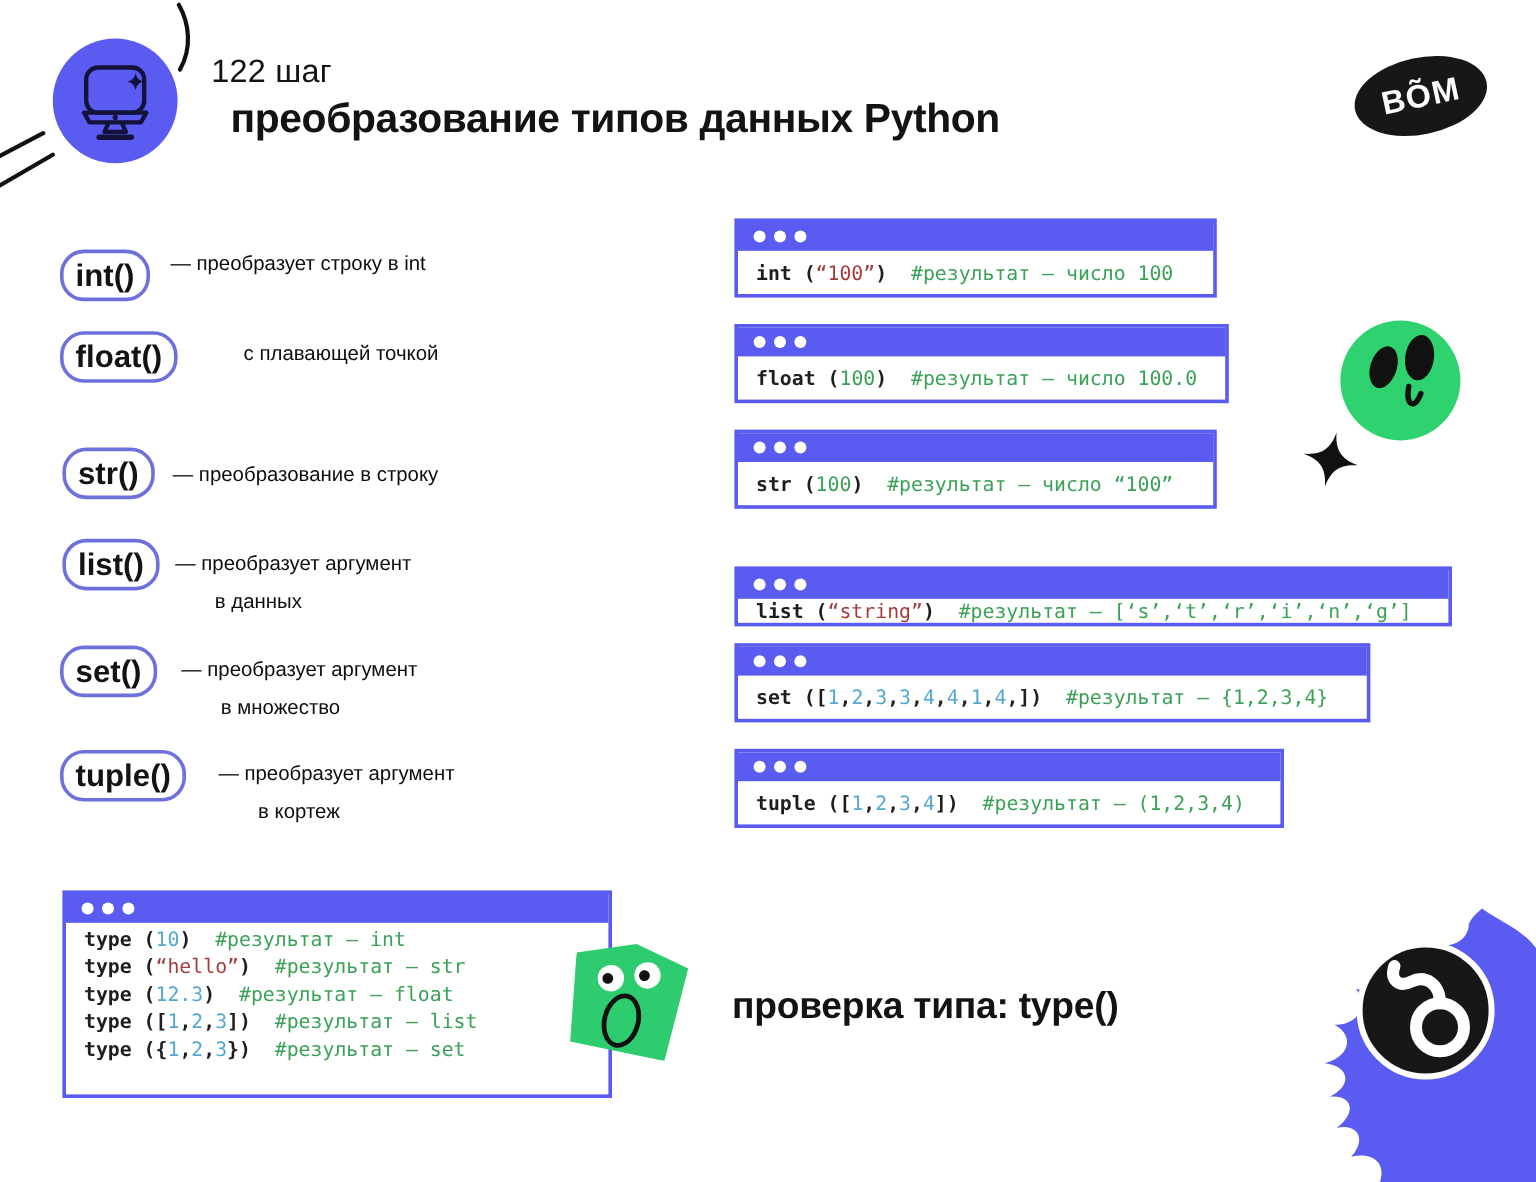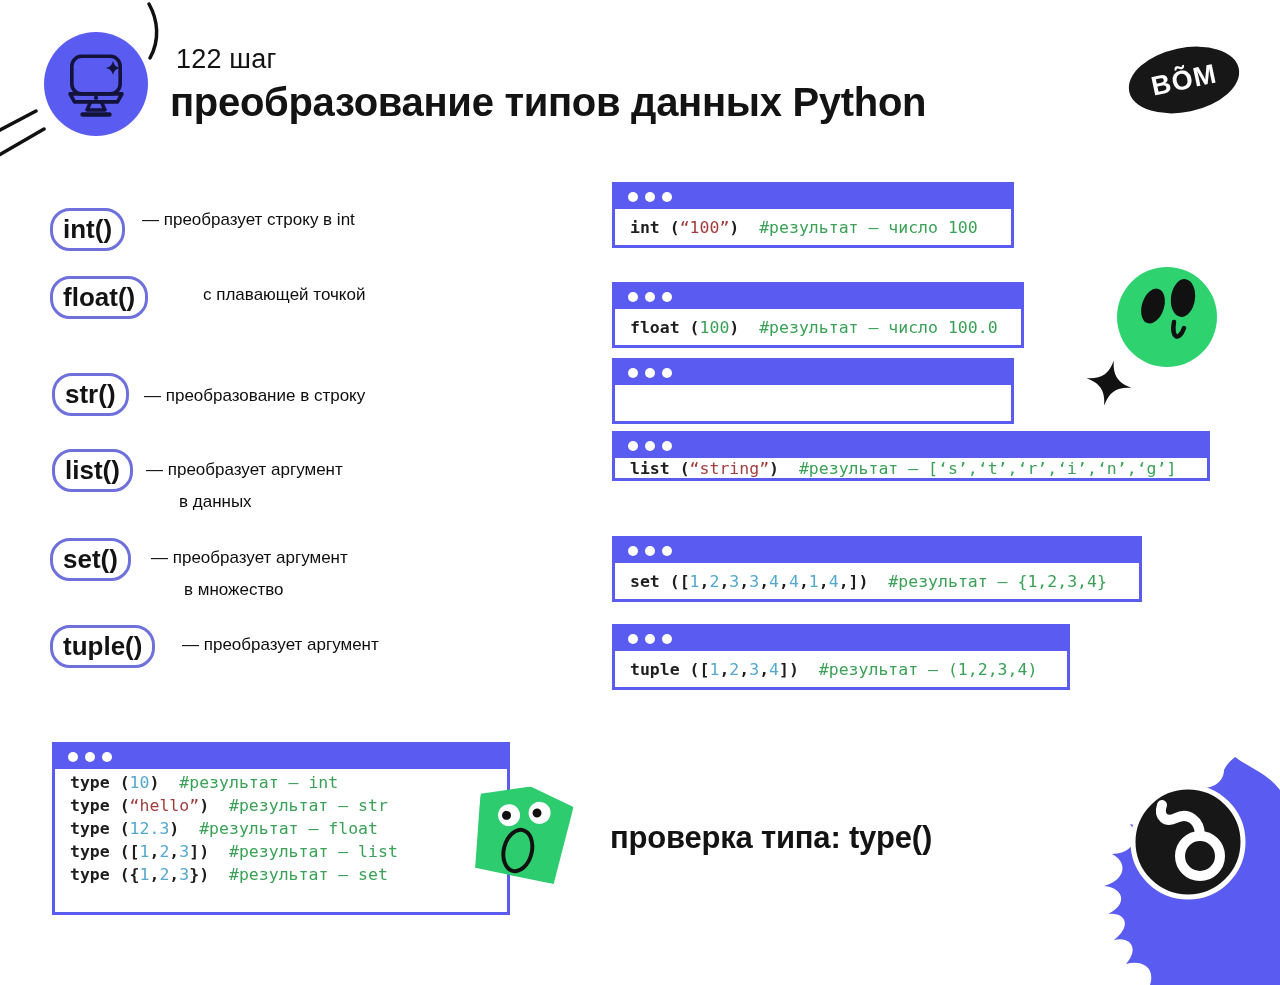--- a/index.html
+++ b/index.html
@@ -5,21 +5,21 @@
   html,body{margin:0;padding:0}
   body{
     width:1280px;height:985px;position:relative;background:#ffffff;
     font-family:"Liberation Sans",sans-serif;overflow:hidden;color:#131313;
   }
   .abs{position:absolute}
 
   
   .avatar{position:absolute;left:44px;top:32px;width:104px;height:104px;border-radius:50%;background:#5a5bf0;display:flex;align-items:center;justify-content:center}
   .step{position:absolute;left:176px;top:44px;font-size:27px;font-weight:500;letter-spacing:.2px}
-  .title{position:absolute;left:170px;top:80px;font-size:40px;font-weight:700;letter-spacing:-.3px}
+  .title{position:absolute;left:192px;top:80px;font-size:34px;font-weight:700;letter-spacing:-.3px}
   .logo{position:absolute;left:1128px;top:48px;width:112px;height:64px;background:#171717;border-radius:50%;
         transform:rotate(-12deg);display:flex;align-items:center;justify-content:center;
         color:#fff;font-size:27px;font-weight:700;letter-spacing:1px}
 
   
   .pill{position:absolute;border:3px solid #6e70dc;border-radius:20px;padding:3px 10px;
         font-size:26px;font-weight:700;color:#131313;background:#fff;white-space:nowrap}
   .desc{position:absolute;font-size:17px;font-weight:500;line-height:32px;color:#0e0e0e;white-space:nowrap}
   .desc .l2{padding-left:33px}
   .desc div:empty{display:none}
@@ -92,49 +92,51 @@
 
 <div class="pill" style="left:50px;top:538px">set()</div>
 <div class="desc" style="left:151px;top:542px">
   <div>— преобразует аргумент</div>
   <div class="l2">в множество</div>
 </div>
 
 <div class="pill" style="left:50px;top:625px">tuple()</div>
 <div class="desc" style="left:182px;top:629px">
   <div>— преобразует аргумент</div>
+  <div class="l2">в кортеж</div>
 </div>
 
 <div class="win" style="left:612px;top:182px;width:402px;height:66px">
   <div class="win-bar">
     <span class="win-dot"></span>
       <span class="win-dot"></span>
       <span class="win-dot"></span>
   </div>
   <div class="win-body"><div class="code-line"><span class="kw" style="color: rgb(30, 30, 30);">int (</span><span style="color: rgb(163, 61, 61); text-align: center;">“100”</span><span class="kw" style="color: rgb(30, 30, 30);">)  </span><span style="color: rgb(58, 161, 87);">#результат – число 100</span></div></div>
 </div>
 
-<div class="win" style="left:612px;top:282px;width:412px;height:66px">
+<div class="win" style="left:612px;top:270px;width:412px;height:66px">
   <div class="win-bar">
     <span class="win-dot"></span>
       <span class="win-dot"></span>
       <span class="win-dot"></span>
   </div>
   <div class="win-body"><div class="code-line"><span class="kw" style="color: rgb(30, 30, 30);">float (</span><span style="color: rgb(58, 161, 87);">100</span><span class="kw" style="color: rgb(30, 30, 30);">)  </span><span style="color: rgb(58, 161, 87);">#результат – число 100.0</span></div></div>
 </div>
 
 <div class="win" style="left:612px;top:358px;width:402px;height:66px">
   <div class="win-bar">
     <span class="win-dot"></span>
       <span class="win-dot"></span>
       <span class="win-dot"></span>
   </div>
-</div>
-
-<div class="win" style="left:612px;top:431px;width:598px;height:50px">
+  <div class="win-body"><div class="code-line"><span class="kw" style="color: rgb(30, 30, 30);">str (</span><span style="color: rgb(58, 161, 87);">100</span><span class="kw" style="color: rgb(30, 30, 30);">)  </span><span style="color: rgb(58, 161, 87);">#результат – число “100”</span></div></div>
+</div>
+
+<div class="win" style="left:612px;top:472px;width:598px;height:50px">
   <div class="win-bar">
     <span class="win-dot"></span>
       <span class="win-dot"></span>
       <span class="win-dot"></span>
   </div>
   <div class="win-body"><div class="code-line"><span class="kw" style="color: rgb(30, 30, 30);">list (</span><span style="color: rgb(163, 61, 61);">“string”</span><span class="kw" style="color: rgb(30, 30, 30);">)  </span><span style="color: rgb(58, 161, 87);">#результат – [‘s’,‘t’,‘r’,‘i’,‘n’,‘g’]</span></div></div>
 </div>
 
 <div class="win" style="left:612px;top:536px;width:530px;height:66px">
   <div class="win-bar">

